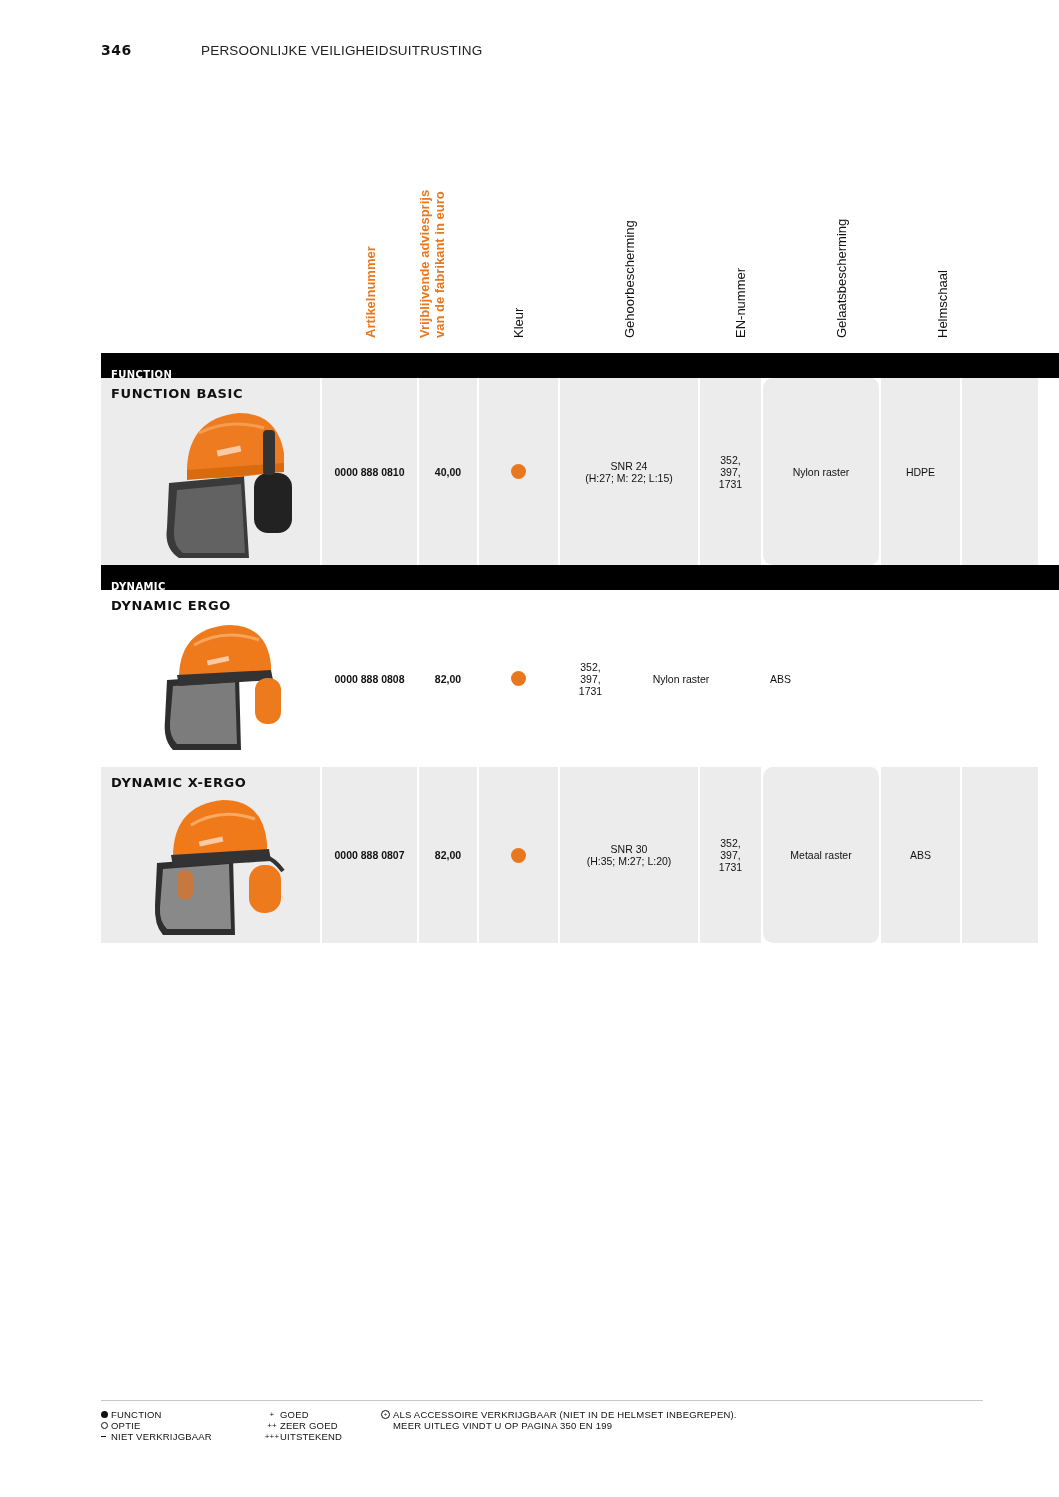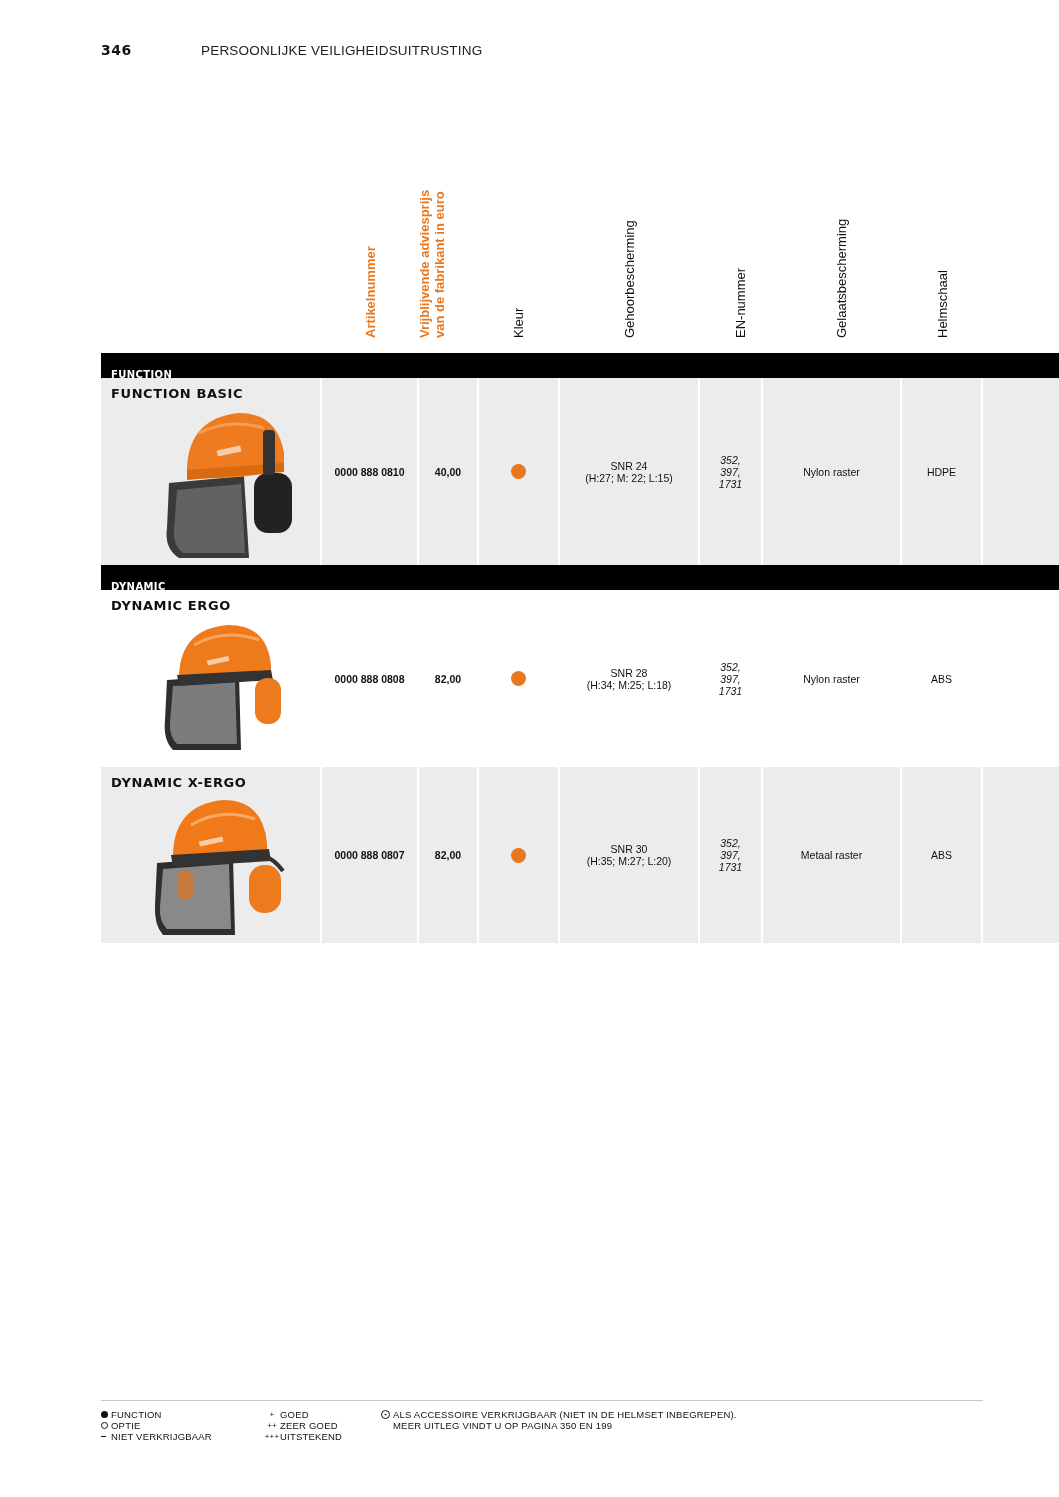--- a/index.html
+++ b/index.html
@@ -20,22 +20,22 @@
 
   .row { position: relative; display: flex; }
   .row.shaded .cell { background: #ececec; }
   .row .cell { border-right: 2px solid #fff; display: flex; align-items: center; justify-content: center; text-align: center; font-size: 10.5px; color: #111; }
   .row .cell.product { width: 221px; flex-direction: column; align-items: flex-start; justify-content: flex-start; padding: 8px 11px 0 10px; position: relative; }
   .product-name { font-family: "DejaVu Sans", sans-serif; font-weight: 900; font-size: 13px; letter-spacing: 0.6px; color: #111; }
   .c-art { width: 97px; font-weight: bold; }
   .c-price { width: 60px; font-weight: bold; }
   .c-color { width: 81px; }
   .c-hear { width: 140px; line-height: 12px; }
-  .c-en { width: 63px; line-height: 12px; font-style: italic; }
-  .c-face { width: 139px; }
+  .c-en { width: 63px; line-height: 12px; }
+  .c-face { width: 118px; border-radius: 10px; }
   .c-shell { width: 81px; }
   .c-extra { width: 76px; border-right: none !important; }
 
   .color-dot { width: 15px; height: 15px; border-radius: 50%; background: #e8771e; display: inline-block; }
 
   .helmet { position: absolute; }
 
   .footer-rule { position: absolute; left: 101px; top: 1400px; width: 882px; height: 1px; background: #c8c8c8; }
   .legend { position: absolute; top: 1409px; font-size: 9.5px; line-height: 11px; color: #111; letter-spacing: 0.2px; }
   .legend .item { white-space: nowrap; display: flex; align-items: center; }
@@ -132,26 +132,20 @@
         <path d="M18 55 L112 50 L114 60 L20 66 Z" fill="#333"></path>
         <rect x="96" y="58" width="26" height="46" rx="12" fill="#ee7a1e"></rect>
         <rect x="48" y="38" width="22" height="5" fill="#fff" opacity="0.6" transform="rotate(-12 60 40)"></rect>
       </svg>
     </div>
     <div class="cell c-art">0000 888 0808</div>
     <div class="cell c-price">82,00</div>
     <div class="cell c-color">
         <span class="color-dot"></span>
       </div>
-    <div class="cell c-hear">
-      <div>
-          <div>SNR 28</div>
-          <div>(H:34; M:25; L:18)</div>
-        </div>
-    </div>
     <div class="cell c-en">
       <div>
           <div>352,</div>
           <div>397,</div>
           <div>1731</div>
         </div>
     </div>
     <div class="cell c-face">Nylon raster</div>
     <div class="cell c-shell">ABS</div>
     <div class="cell c-extra"></div>

